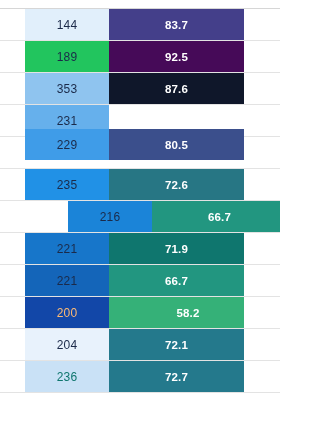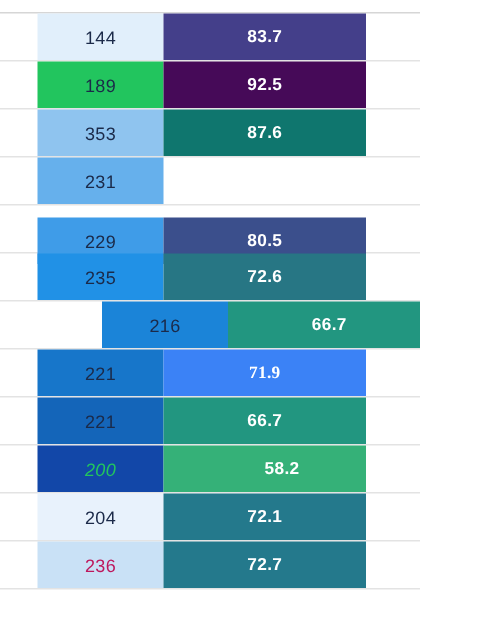--- a/index.html
+++ b/index.html
@@ -124,71 +124,71 @@
       </div>
       <div class="t-row" style="top: 40px;">
         <div class="cell-spacer"></div>
         <div class="cell cell-a" style="background: #22c55e; color: rgb(27, 42, 73);">189</div>
         <div class="cell cell-b" style="background: rgb(70, 10, 88); color: rgb(255, 255, 255);">92.5</div>
         <div class="cell-tail"></div>
       </div>
       <div class="t-row" style="top: 72px;">
         <div class="cell-spacer"></div>
         <div class="cell cell-a" style="background: rgb(143, 196, 239); color: rgb(27, 42, 73);">353</div>
-        <div class="cell cell-b" style="background: #0f766e; color: rgb(255, 255, 255);">87.6</div>
+        <div class="cell cell-b" style="background: #0f172a; color: rgb(255, 255, 255);">87.6</div>
         <div class="cell-tail"></div>
       </div>
       <div class="t-row" style="top: 104px;">
         <div class="cell-spacer"></div>
         <div class="cell cell-a" style="background: rgb(102, 176, 236); color: rgb(27, 42, 73);">231</div>
         <div class="cell-tail"></div>
       </div>
-      <div class="t-row" style="top: 144px;">
+      <div class="t-row" style="top: 128px;">
         <div class="cell-spacer"></div>
         <div class="cell cell-a" style="background: rgb(63, 156, 232); color: rgb(27, 42, 73);">229</div>
         <div class="cell cell-b" style="background: rgb(59, 79, 140); color: rgb(255, 255, 255);">80.5</div>
         <div class="cell-tail"></div>
       </div>
       <div class="t-row" style="top: 168px;">
         <div class="cell-spacer"></div>
         <div class="cell cell-a" style="background: rgb(33, 145, 230); color: rgb(27, 42, 73);">235</div>
         <div class="cell cell-b" style="background: rgb(39, 118, 132); color: rgb(255, 255, 255);">72.6</div>
         <div class="cell-tail"></div>
       </div>
       <div class="t-row" style="top: 200px; margin-left: 43px;">
         <div class="cell-spacer"></div>
         <div class="cell cell-a" style="background: rgb(27, 132, 216); color: rgb(27, 42, 73);">216</div>
         <div class="cell cell-b" style="background: rgb(34, 150, 128); color: rgb(255, 255, 255);">66.7</div>
         <div class="cell-tail"></div>
       </div>
       <div class="t-row" style="top: 232px;">
         <div class="cell-spacer"></div>
         <div class="cell cell-a" style="background: rgb(23, 118, 202); color: rgb(27, 42, 73);">221</div>
-        <div class="cell cell-b" style="background: #3b82f6; color: rgb(255, 255, 255); font-family: Liberation Serif, serif;">71.9</div>
+        <div class="cell cell-b" style="background: #0f766e; color: rgb(255, 255, 255);">71.9</div>
         <div class="cell-tail"></div>
       </div>
       <div class="t-row" style="top: 264px;">
         <div class="cell-spacer"></div>
         <div class="cell cell-a" style="background: rgb(20, 101, 185); color: rgb(27, 42, 73);">221</div>
         <div class="cell cell-b" style="background: rgb(34, 150, 128); color: rgb(255, 255, 255);">66.7</div>
         <div class="cell-tail"></div>
       </div>
       <div class="t-row" style="top: 296px;">
         <div class="cell-spacer"></div>
-        <div class="cell cell-a" style="background: rgb(18, 71, 168); color: #22c55e; font-style: italic;">200</div>
+        <div class="cell cell-a" style="background: rgb(18, 71, 168); color: #fdba74;">200</div>
         <div class="cell cell-b" style="background: rgb(53, 177, 120); color: rgb(255, 255, 255); padding-left: 23px;">58.2</div>
         <div class="cell-tail"></div>
       </div>
       <div class="t-row" style="top: 328px;">
         <div class="cell-spacer"></div>
         <div class="cell cell-a" style="background: rgb(232, 242, 252); color: rgb(27, 42, 73);">204</div>
         <div class="cell cell-b" style="background: rgb(36, 121, 140); color: rgb(255, 255, 255);">72.1</div>
         <div class="cell-tail"></div>
       </div>
       <div class="t-row" style="top: 360px;">
         <div class="cell-spacer"></div>
-        <div class="cell cell-a" style="background: rgb(201, 225, 246); color: #be185d;">236</div>
+        <div class="cell cell-a" style="background: rgb(201, 225, 246); color: #0f766e;">236</div>
         <div class="cell cell-b" style="background: rgb(36, 121, 140); color: rgb(255, 255, 255);">72.7</div>
         <div class="cell-tail"></div>
       </div>
     </div>
 
 </div>
 
 </body></html>

